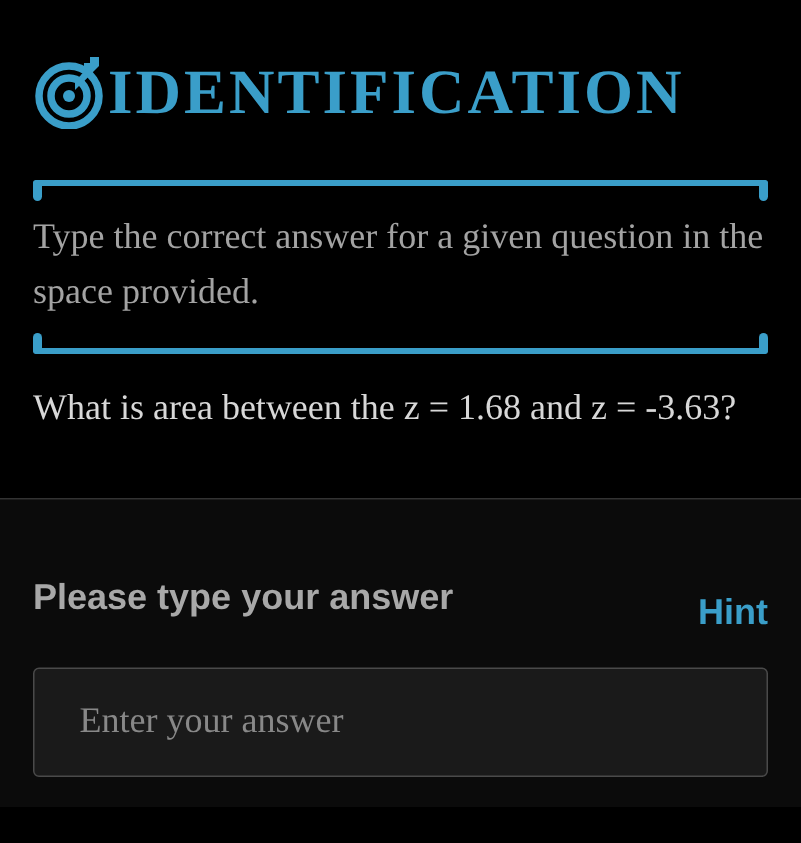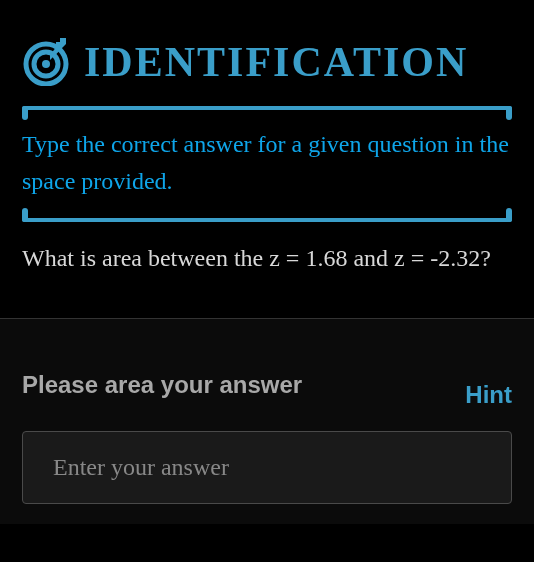--- a/index.html
+++ b/index.html
@@ -10,22 +10,22 @@
     body {
       width: 534px;
       height: 562px;
       background: #000000;
       font-family: Georgia, 'Times New Roman', serif;
       overflow: hidden;
     }
     .header {
       display: flex;
       align-items: center;
-      padding: 38px 22px 20px 22px;
-      gap: 14px;
+      padding: 38px 22px 34px 22px;
+      gap: 2px;
     }
     .target-icon {
       width: 48px;
       height: 48px;
       flex-shrink: 0;
     }
     .title {
       color: #3a9ec9;
       font-size: 42px;
       font-weight: bold;
@@ -80,21 +80,21 @@
       content: '';
       position: absolute;
       right: 0;
       bottom: 0;
       width: 6px;
       height: 14px;
       background: #3a9ec9;
       border-radius: 3px;
     }
     .instruction {
-      color: #0ea5e9;
+      color: #a3a3a3;
       font-size: 24px;
       line-height: 1.55;
       padding: 16px 22px 18px 22px;
       font-family: Georgia, serif;
       border-radius: 15px;
     }
     .question {
       color: #d8d8d8;
       font-size: 24px;
       line-height: 1.55;
@@ -157,21 +157,21 @@
   </span>
   <h1 class="title">IDENTIFICATION</h1>
 </div>
 
 <div class="divider"></div>
 
 <p class="instruction">Type the correct answer for a given question in the space provided.</p>
 
 <div class="divider-bottom"></div>
 
-<p class="question">What is area between the z = 1.68 and z = -2.32?</p>
+<p class="question">What is area between the z = 1.68 and z = -3.63?</p>
 
 <div class="answer-section">
   <div class="answer-header">
-    <span class="answer-label">Please area your answer</span>
+    <span class="answer-label">Please type your answer</span>
     <span class="hint-link">Hint</span>
   </div>
   <input type="text" class="answer-input" placeholder="Enter your answer" style="">
 </div>
 
 </body></html>

